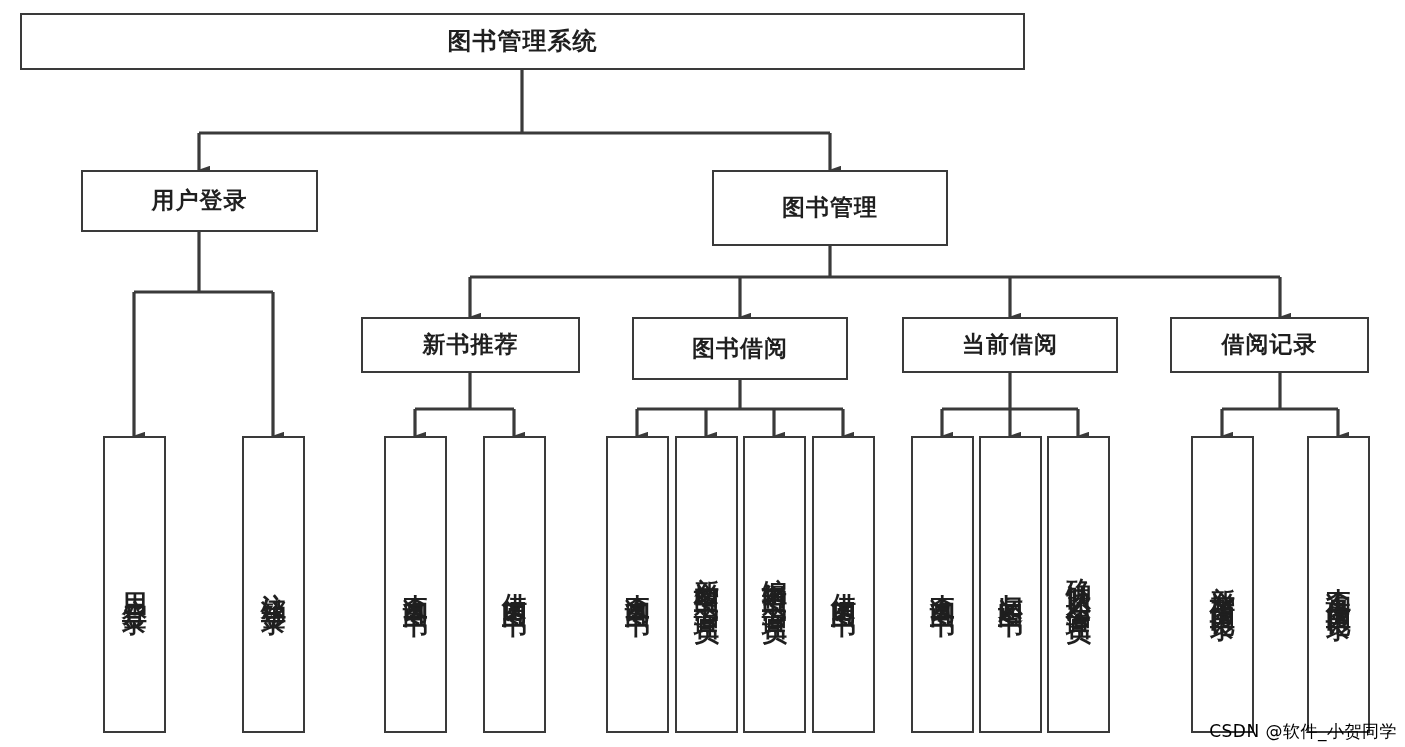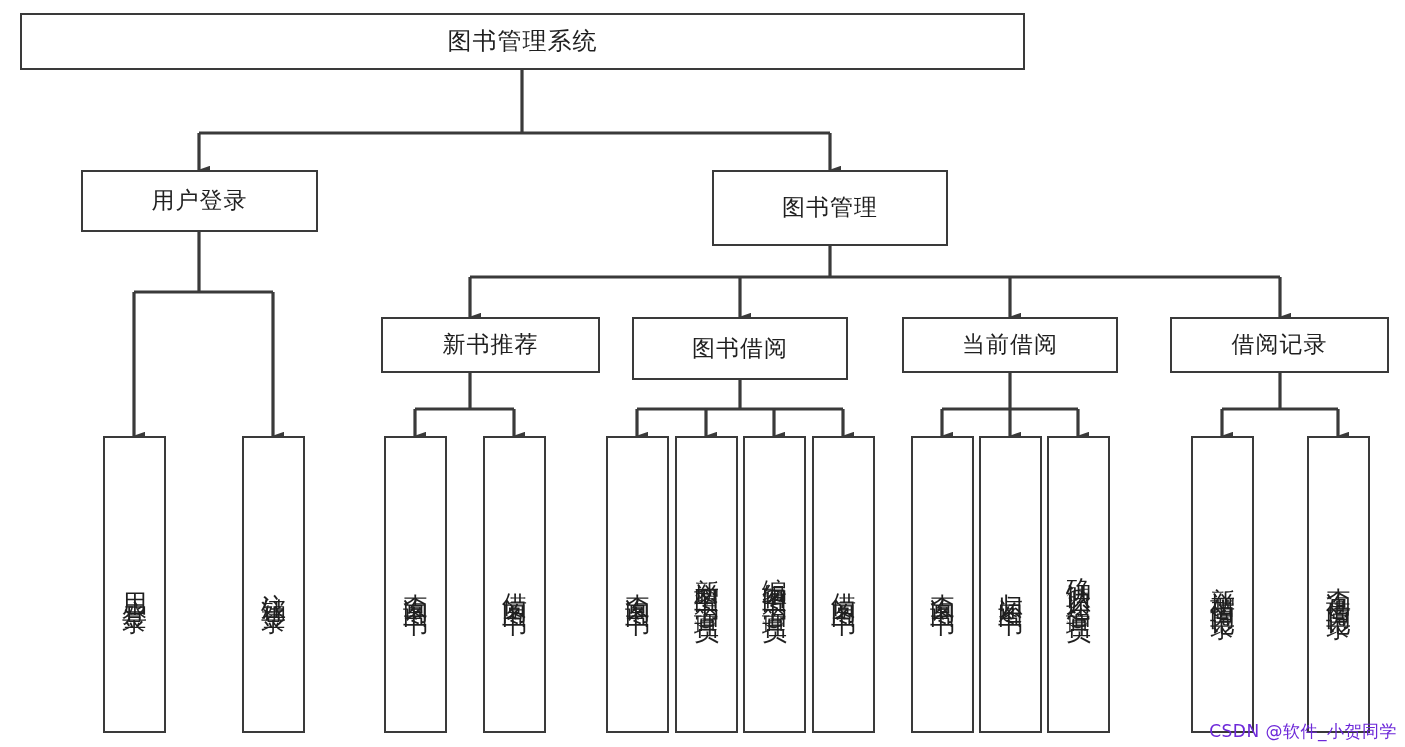--- a/index.html
+++ b/index.html
@@ -28,20 +28,21 @@
   }
   .node {
     position: absolute;
     box-sizing: border-box;
     border: 2.5px solid #3a3a3a;
     background: #ffffff;
     display: flex;
     align-items: center;
     justify-content: center;
     color: #1f1f1f;
+    font-weight: bold;
   }
   .node .lbl {
     display: block;
     line-height: 1.12;
     letter-spacing: 1px;
   }
   
   .node.h .lbl {
     font-size: 23px;
     white-space: nowrap;
@@ -60,21 +61,21 @@
     line-height: 1;
     letter-spacing: 6px;
     white-space: nowrap;
     text-align: center;
   }
   .watermark {
     position: absolute;
     right: 8px;
     bottom: 4px;
     font-size: 17px;
-    color: #6d28d9;
+    color: #000000;
     white-space: nowrap;
     letter-spacing: 0.5px;
   }
 </style>
 </head>
 <body>
 
 <div id="canvas">
 
   <svg class="edges" viewBox="0 0 1405 747">
@@ -131,30 +132,30 @@
     <span class="lbl">图书管理系统</span>
   </div>
 
   <div class="node h" style="left:81px; top:170px; width:237px; height:62px;">
     <span class="lbl">用户登录</span>
   </div>
   <div class="node h" style="left:712px; top:170px; width:236px; height:76px;">
     <span class="lbl">图书管理</span>
   </div>
 
-  <div class="node h" style="left:381px; top:317px; width:219px; height:56px;">
+  <div class="node h" style="left:361px; top:317px; width:219px; height:56px;">
     <span class="lbl">新书推荐</span>
   </div>
   <div class="node h" style="left:632px; top:317px; width:216px; height:63px;">
     <span class="lbl">图书借阅</span>
   </div>
   <div class="node h" style="left:902px; top:317px; width:216px; height:56px;align-items:center;">
     <span class="lbl">当前借阅</span>
   </div>
-  <div class="node h" style="left:1170px; top:317px; width:219px; height:56px;">
+  <div class="node h" style="left:1170px; top:317px; width:199px; height:56px;">
     <span class="lbl">借阅记录</span>
   </div>
 
   <div class="node v" style="left:103px; top:436px; width:63px; height:297px;">
     <span class="lbl">用户登录</span>
   </div>
   <div class="node v" style="left:242px; top:436px; width:63px; height:297px;">
     <span class="lbl">注销登录</span>
   </div>
 

